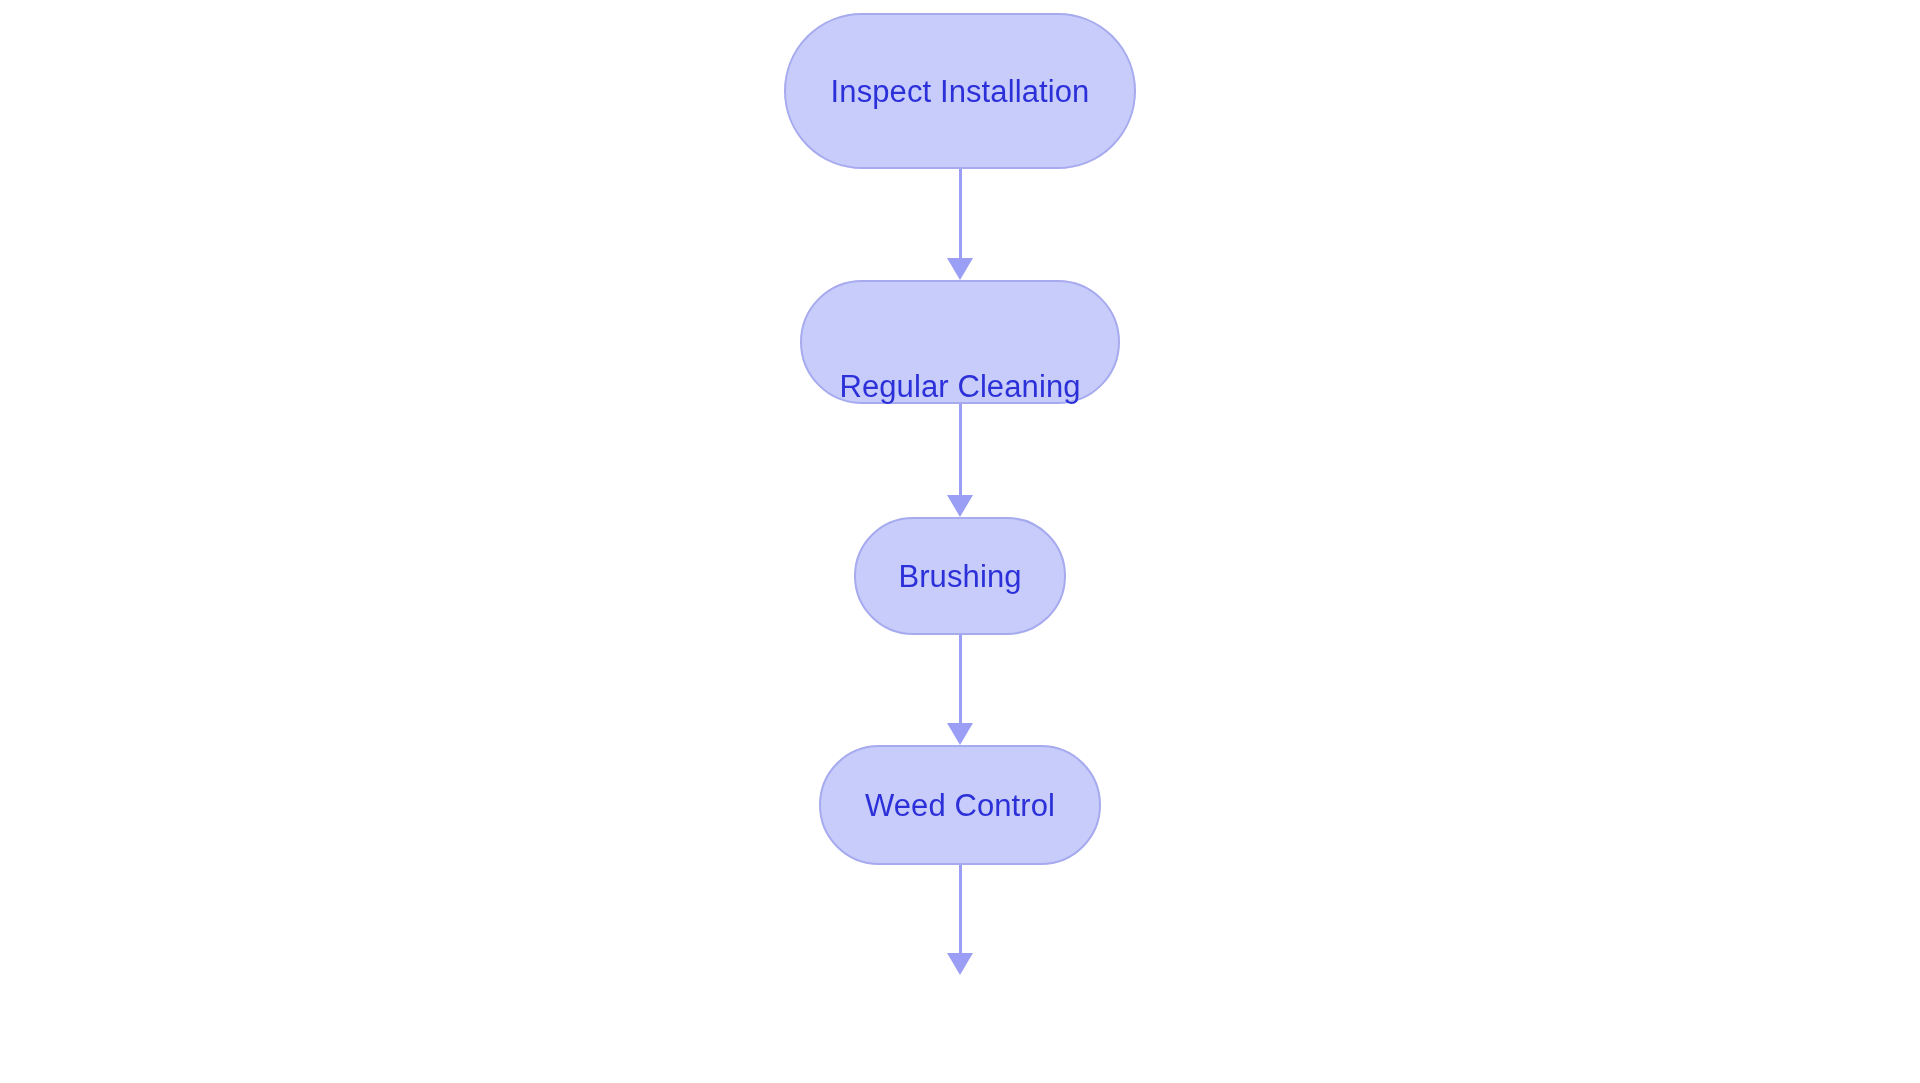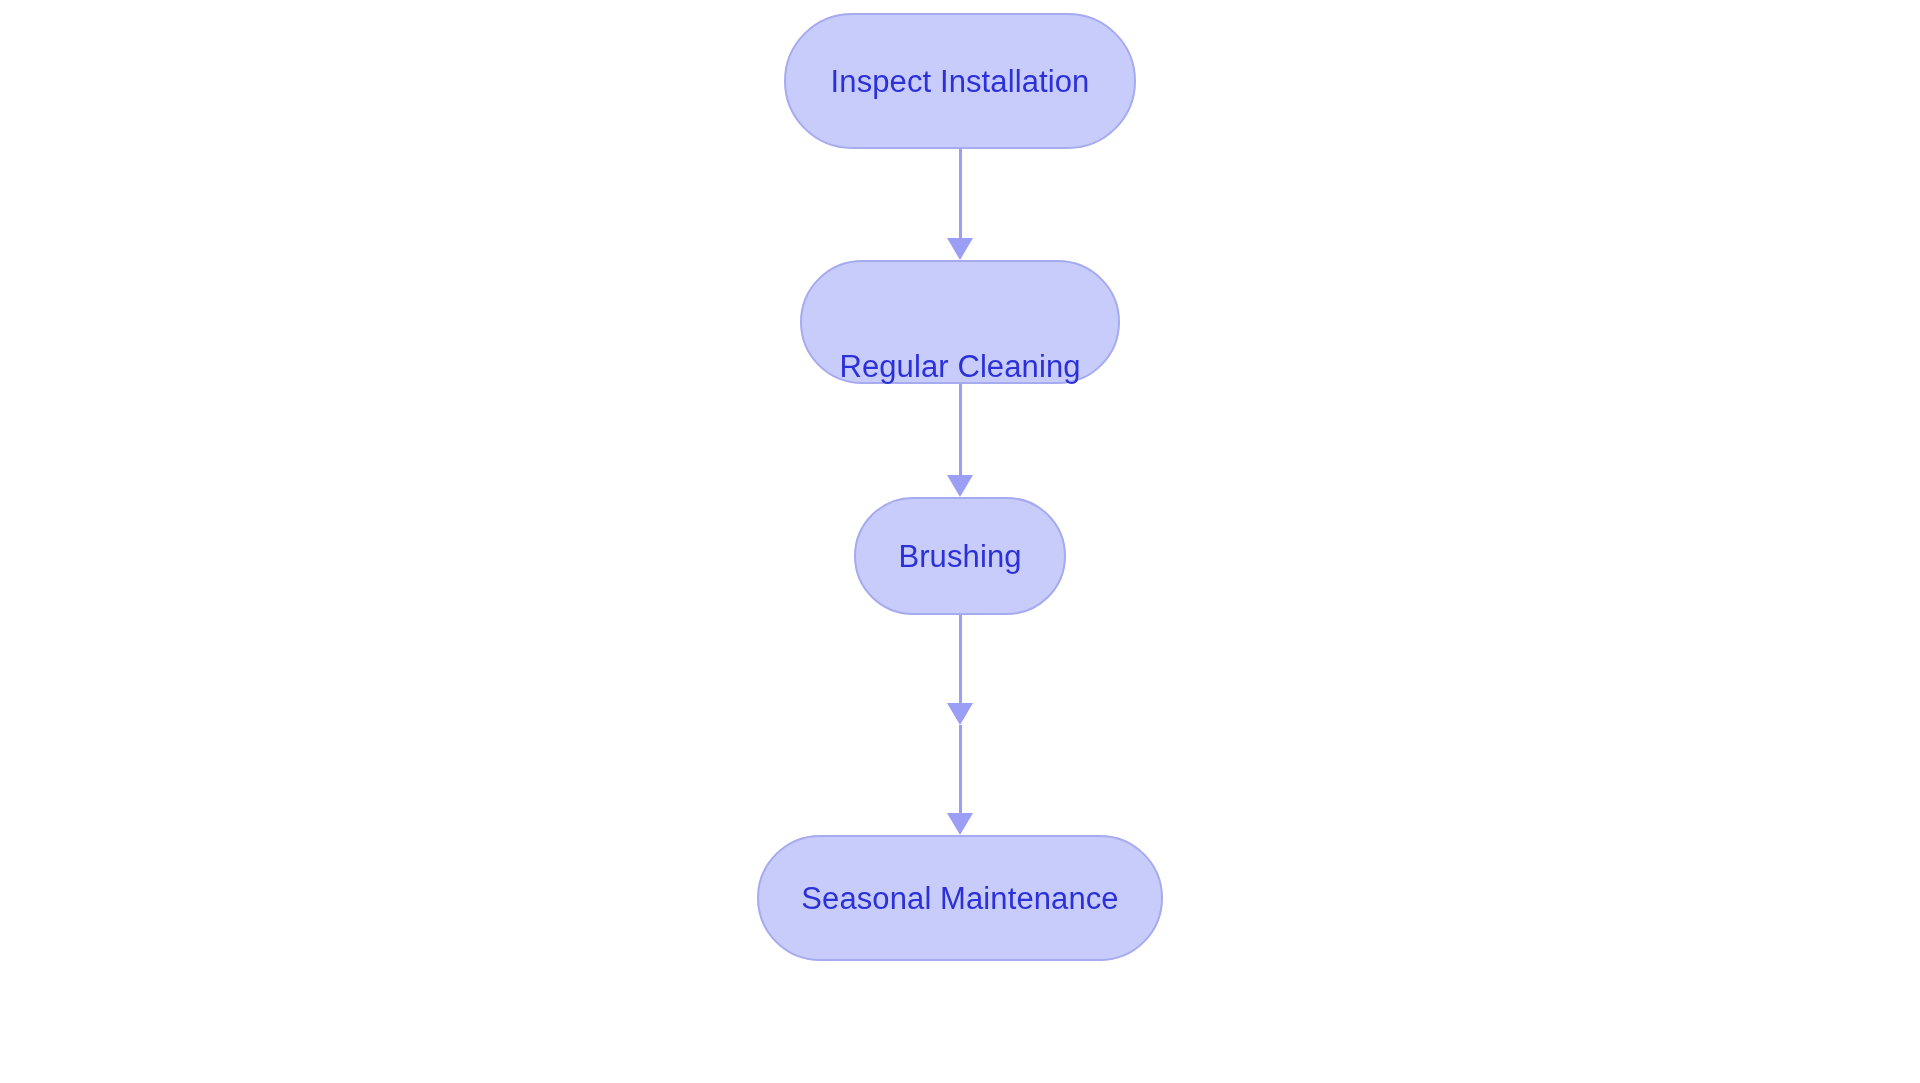--- a/index.html
+++ b/index.html
@@ -51,21 +51,21 @@
     white-space: nowrap;
     letter-spacing: 0.1px;
   }
 
   .flow-node .node-label {
     display: block;
     padding: 0 2px;
   }
 
   
-  .node-size-1 { width: 352px; height: 136px; text-align: center; }
+  .node-size-1 { width: 352px; height: 156px; text-align: center; }
   .node-size-2 { width: 320px; height: 124px; align-items: flex-end; }
   .node-size-3 { width: 212px; height: 118px; }
   .node-size-4 { width: 282px; height: 120px; }
   .node-size-5 { width: 406px; height: 126px; }
 
   
   .flow-connector {
     position: relative;
     width: 30px;
     display: flex;
@@ -125,24 +125,24 @@
 
     <div class="flow-node node-size-3">
       <span class="node-label">Brushing</span>
     </div>
 
     <div class="flow-connector conn-size-3">
       <div class="connector-line"></div>
       <div class="connector-head"></div>
     </div>
 
+    <div class="flow-node node-size-4">
+      <span class="node-label">Weed Control</span>
+    </div>
 
     <div class="flow-connector conn-size-4">
       <div class="connector-line"></div>
       <div class="connector-head"></div>
     </div>
 
-    <div class="flow-node node-size-5">
-      <span class="node-label">Seasonal Maintenance</span>
-    </div>
 
   </div>
 </div>
 
 </body></html>

